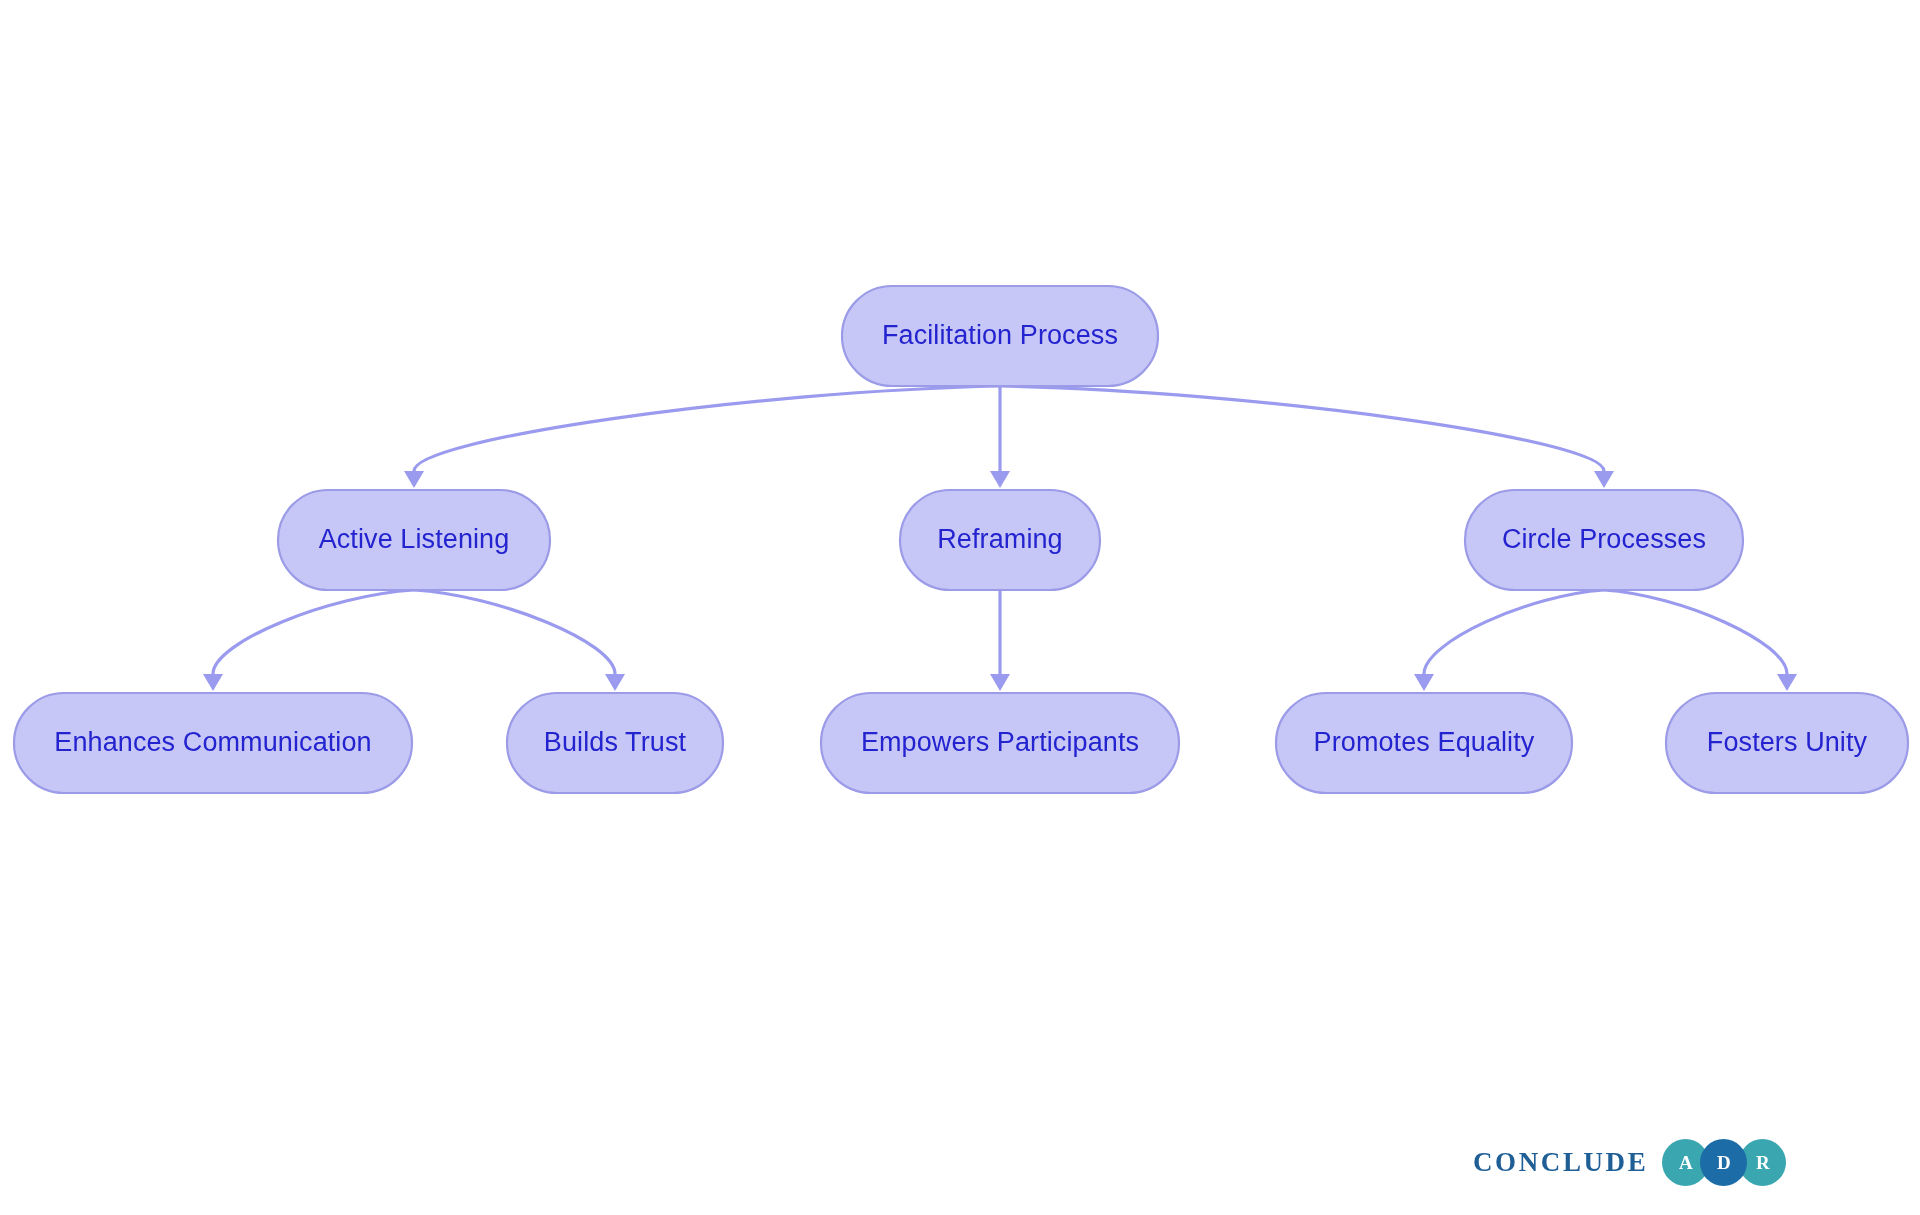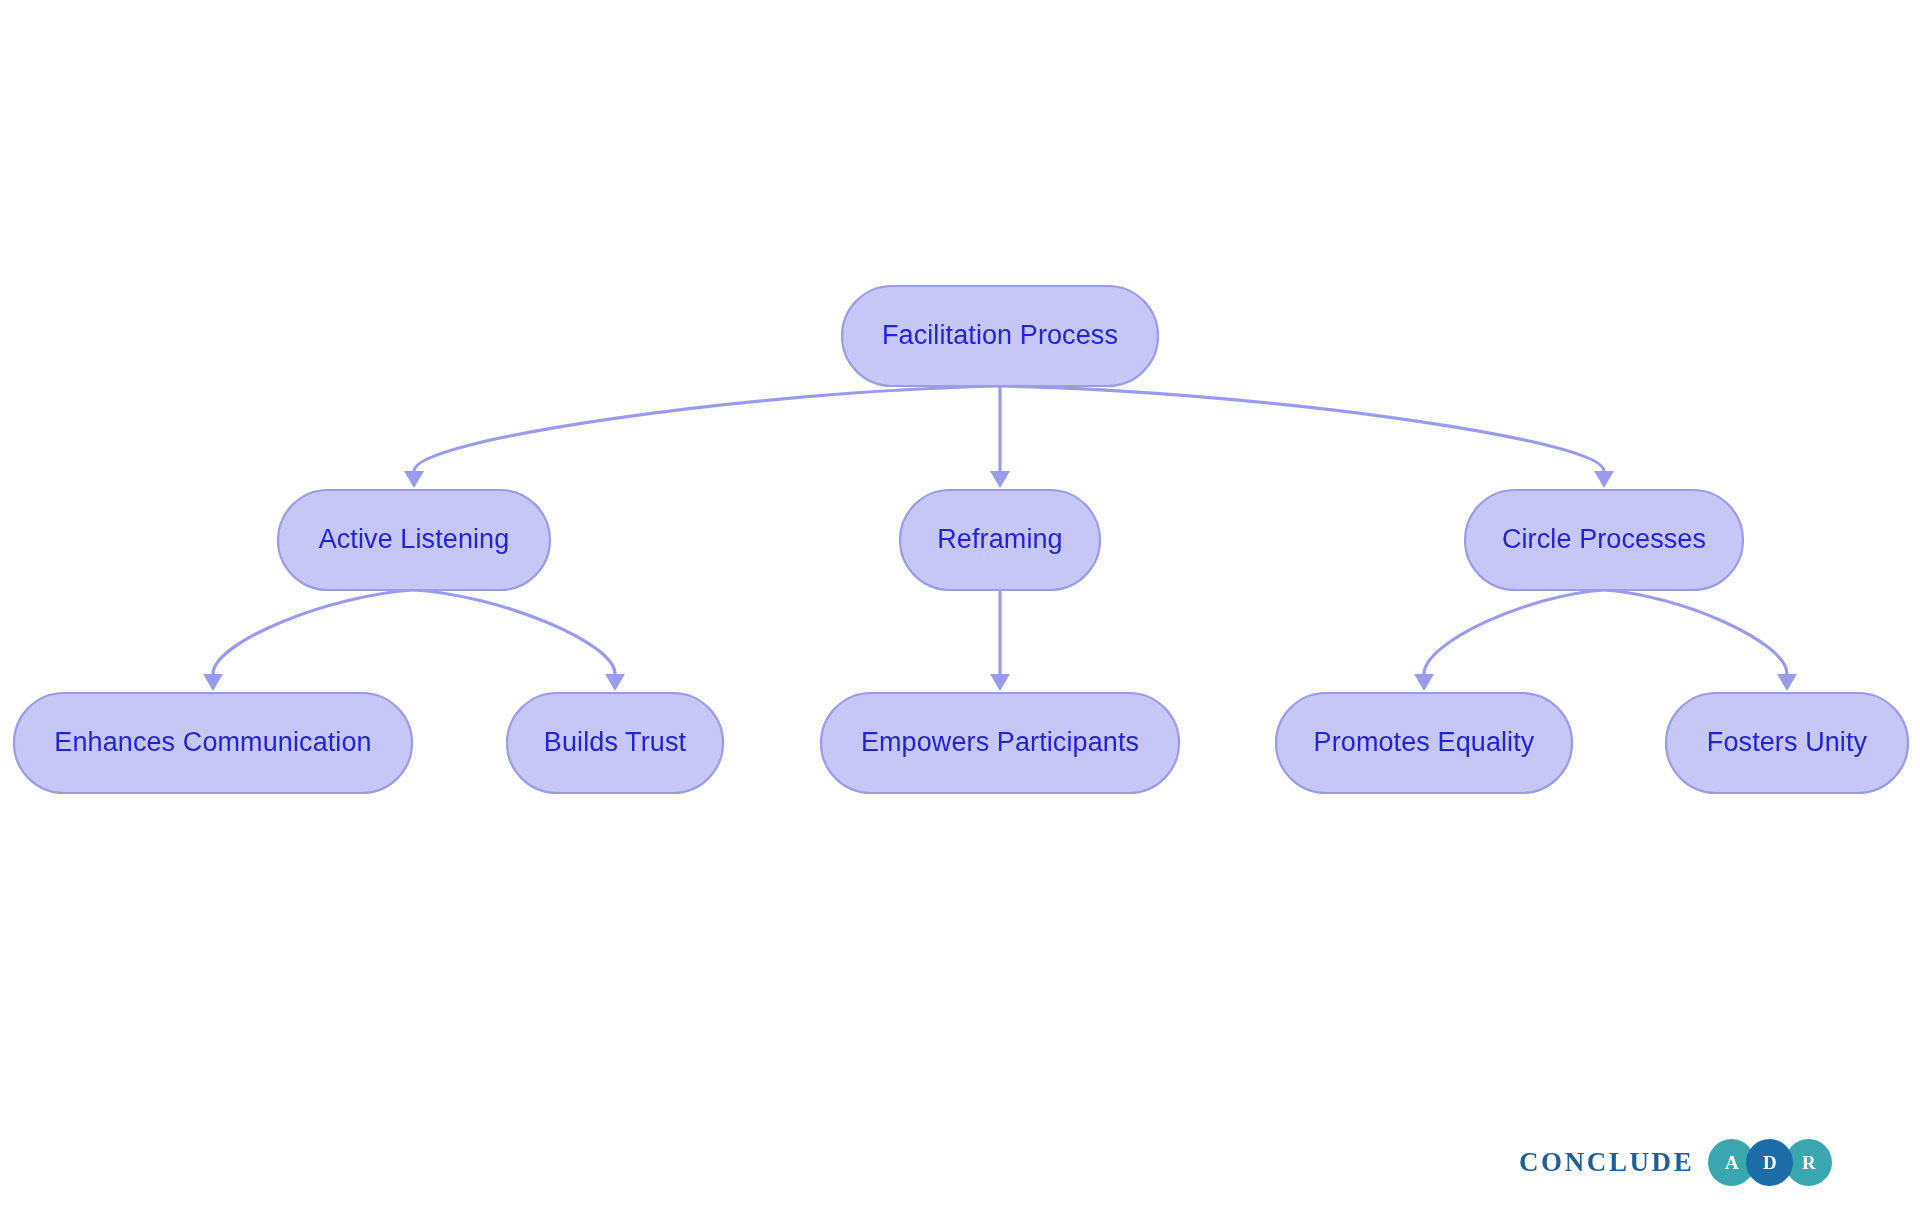--- a/index.html
+++ b/index.html
@@ -45,21 +45,21 @@
     stroke-width: 3.2;
     stroke-linecap: round;
   }
   .edge-arrow {
     fill: #9a9aef;
   }
 
   
   #logo {
     position: absolute;
-    left: 1519px;
+    left: 1473px;
     top: 1139px;
     display: flex;
     align-items: center;
     gap: 14px;
   }
   #logo-word {
     font-family: "Liberation Serif", serif;
     font-size: 27px;
     font-weight: 700;
     letter-spacing: 2.6px;

